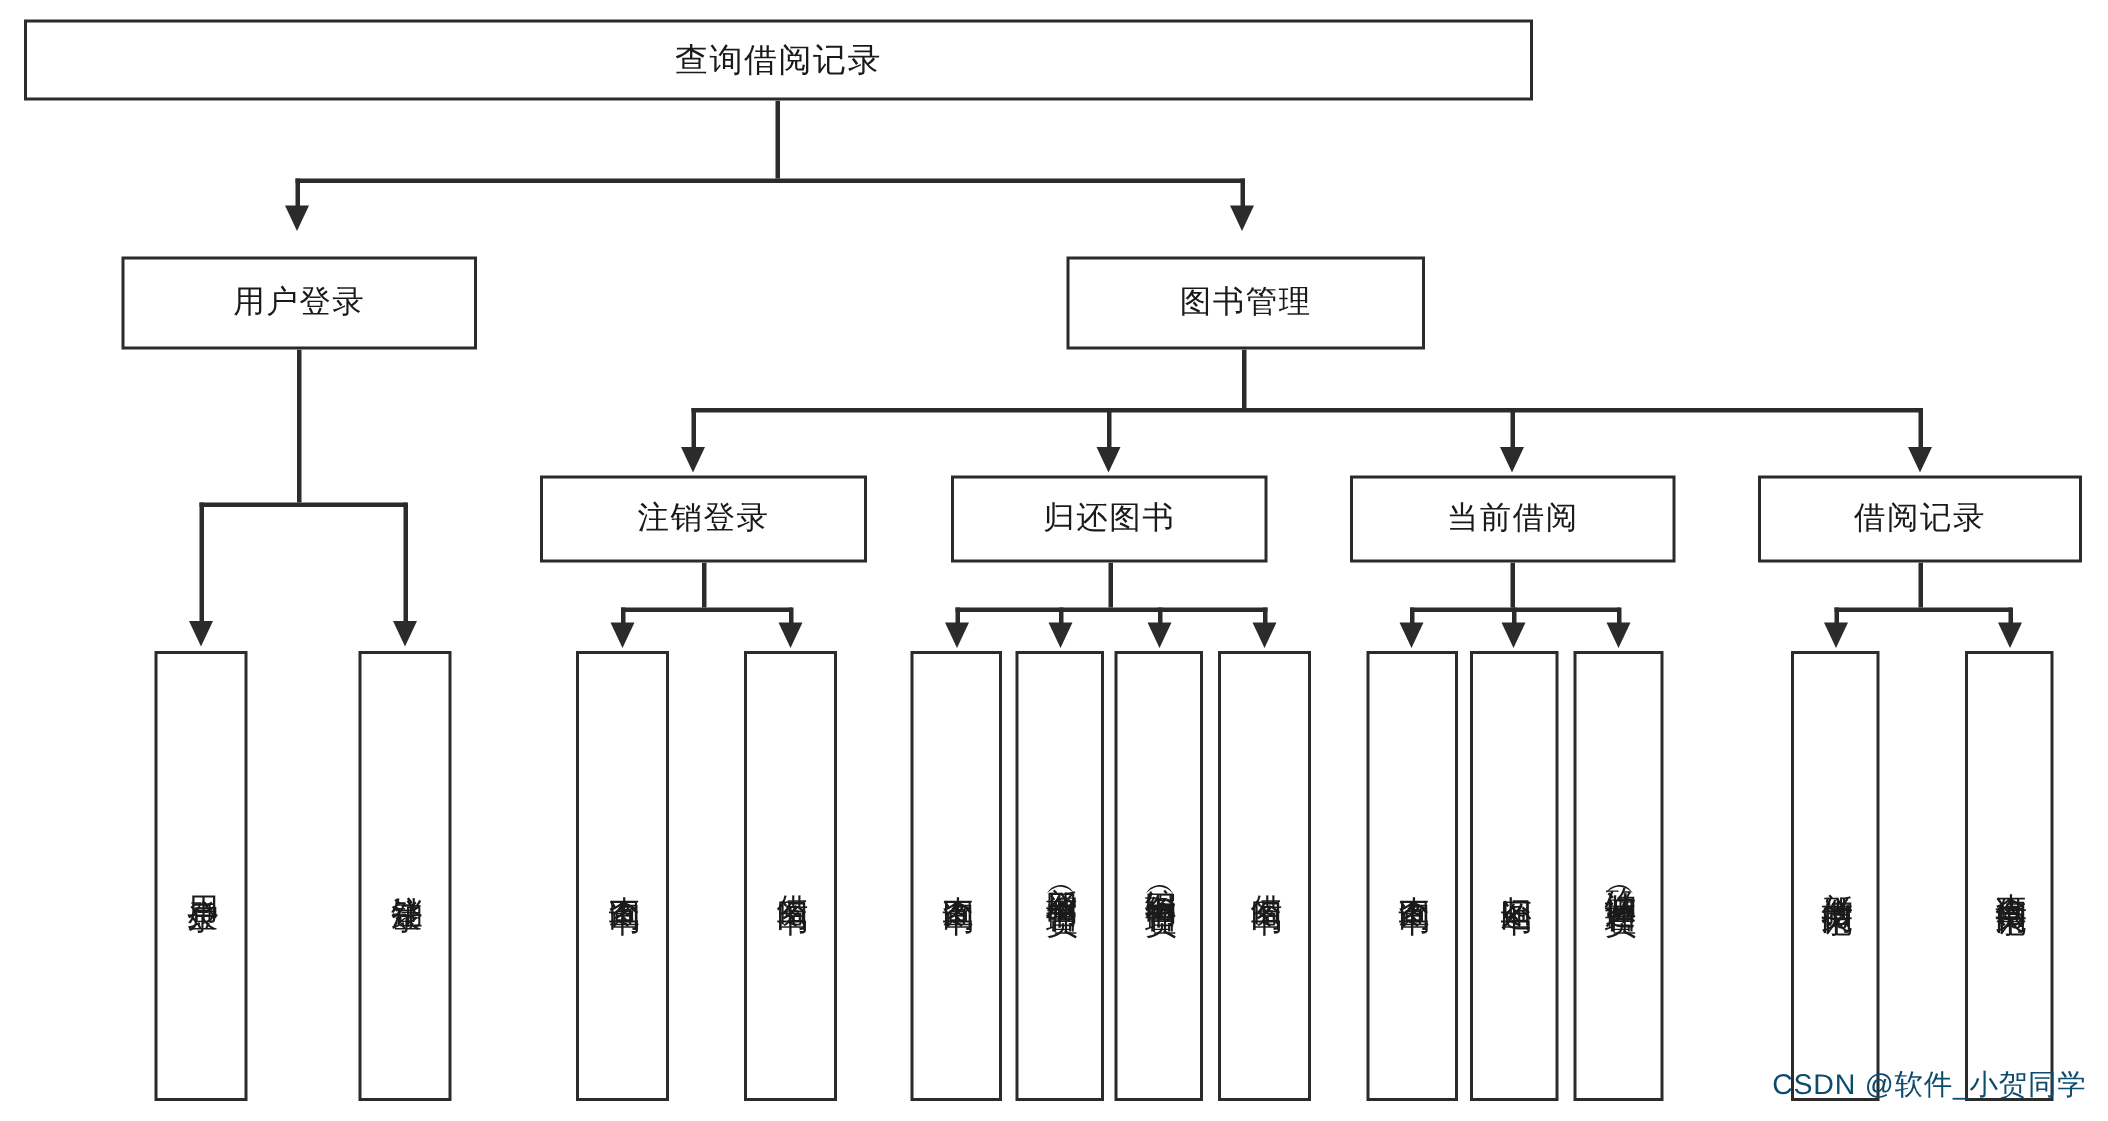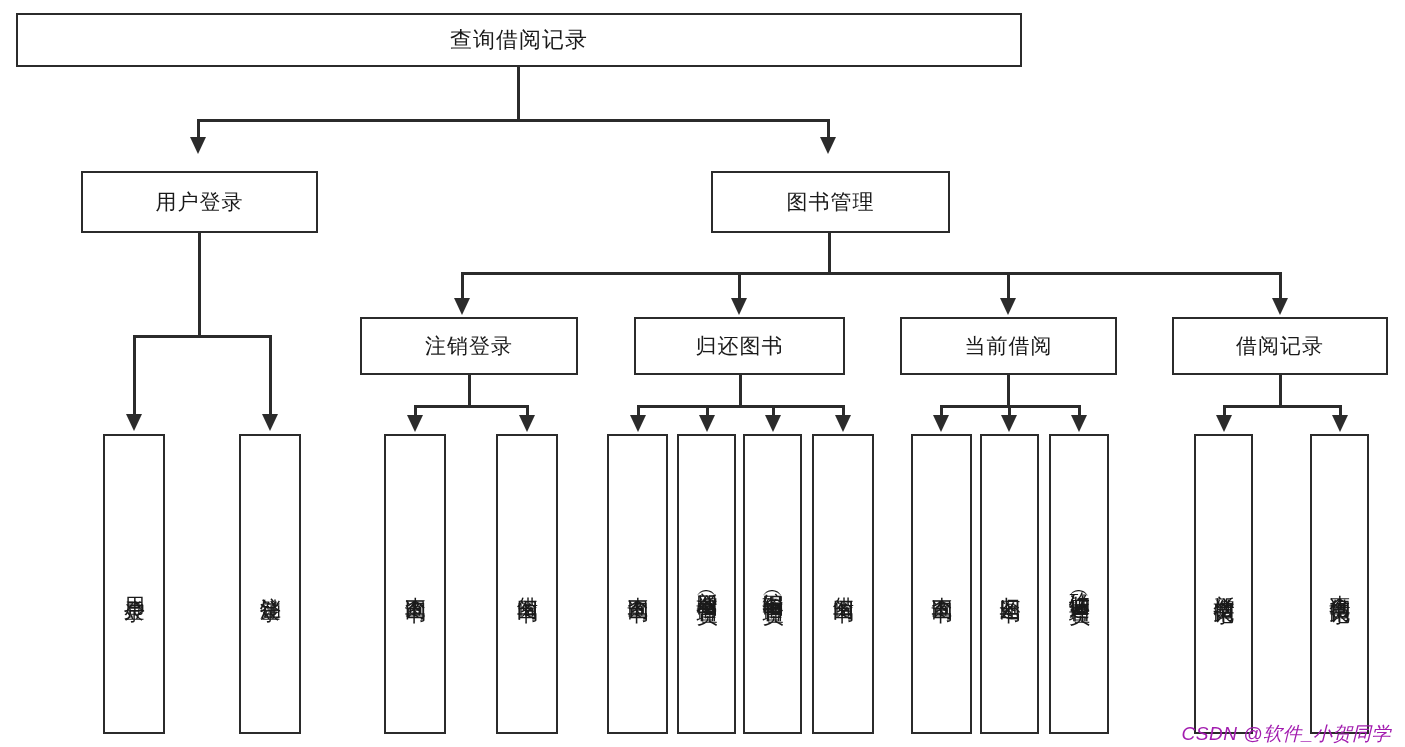--- a/index.html
+++ b/index.html
@@ -66,28 +66,27 @@
     height: 0;
     border-left: 8px solid transparent;
     border-right: 8px solid transparent;
     border-top: 17px solid #2b2b2b;
     z-index: 2;
   }
   
   #watermark {
     position: absolute;
     right: 14px;
-    bottom: 0;
+    bottom: 11px;
     font-size: 19px;
-    color: #a21caf;
+    color: #0c4a6e;
     letter-spacing: 0.5px;
     white-space: nowrap;
     z-index: 5;
     user-select: none;
-    font-style: italic;
   }
 </style>
 </head>
 <body>
 
 <div id="canvas">
 
   <div class="node horiz root" style="left:16px; top:13px; width:1006px; height:54px;">
     <span>查询借阅记录</span>
   </div>

